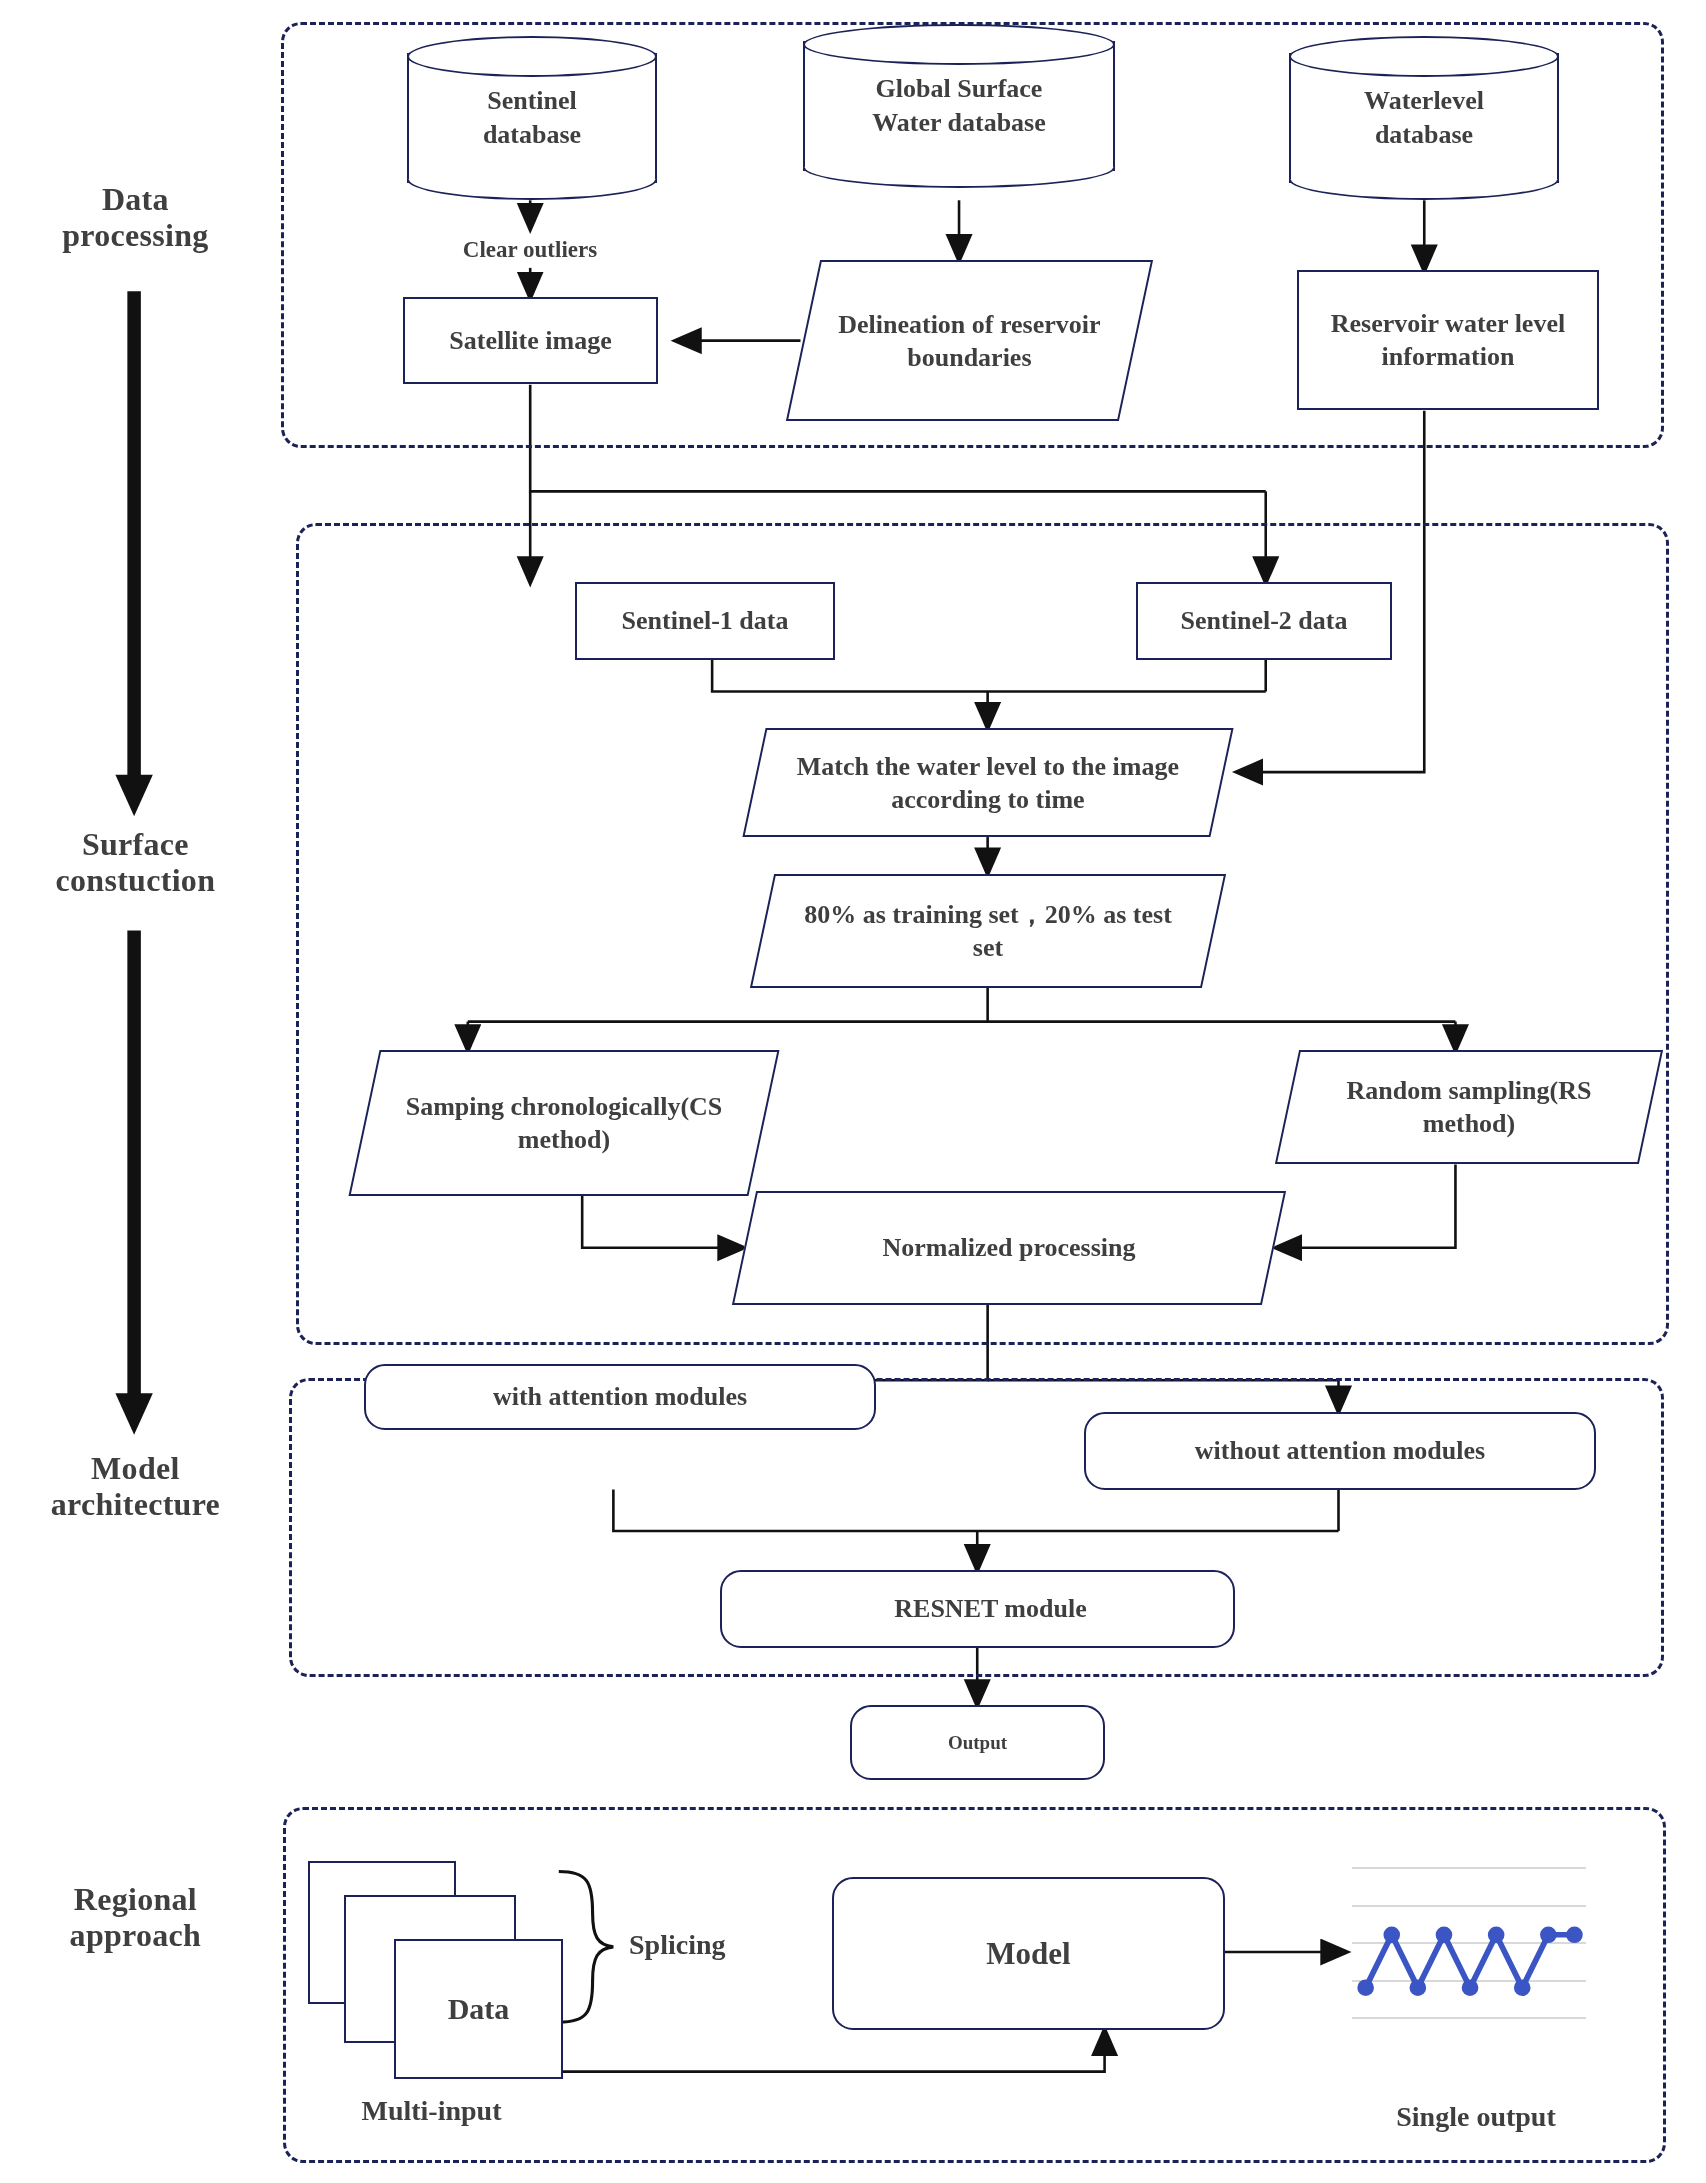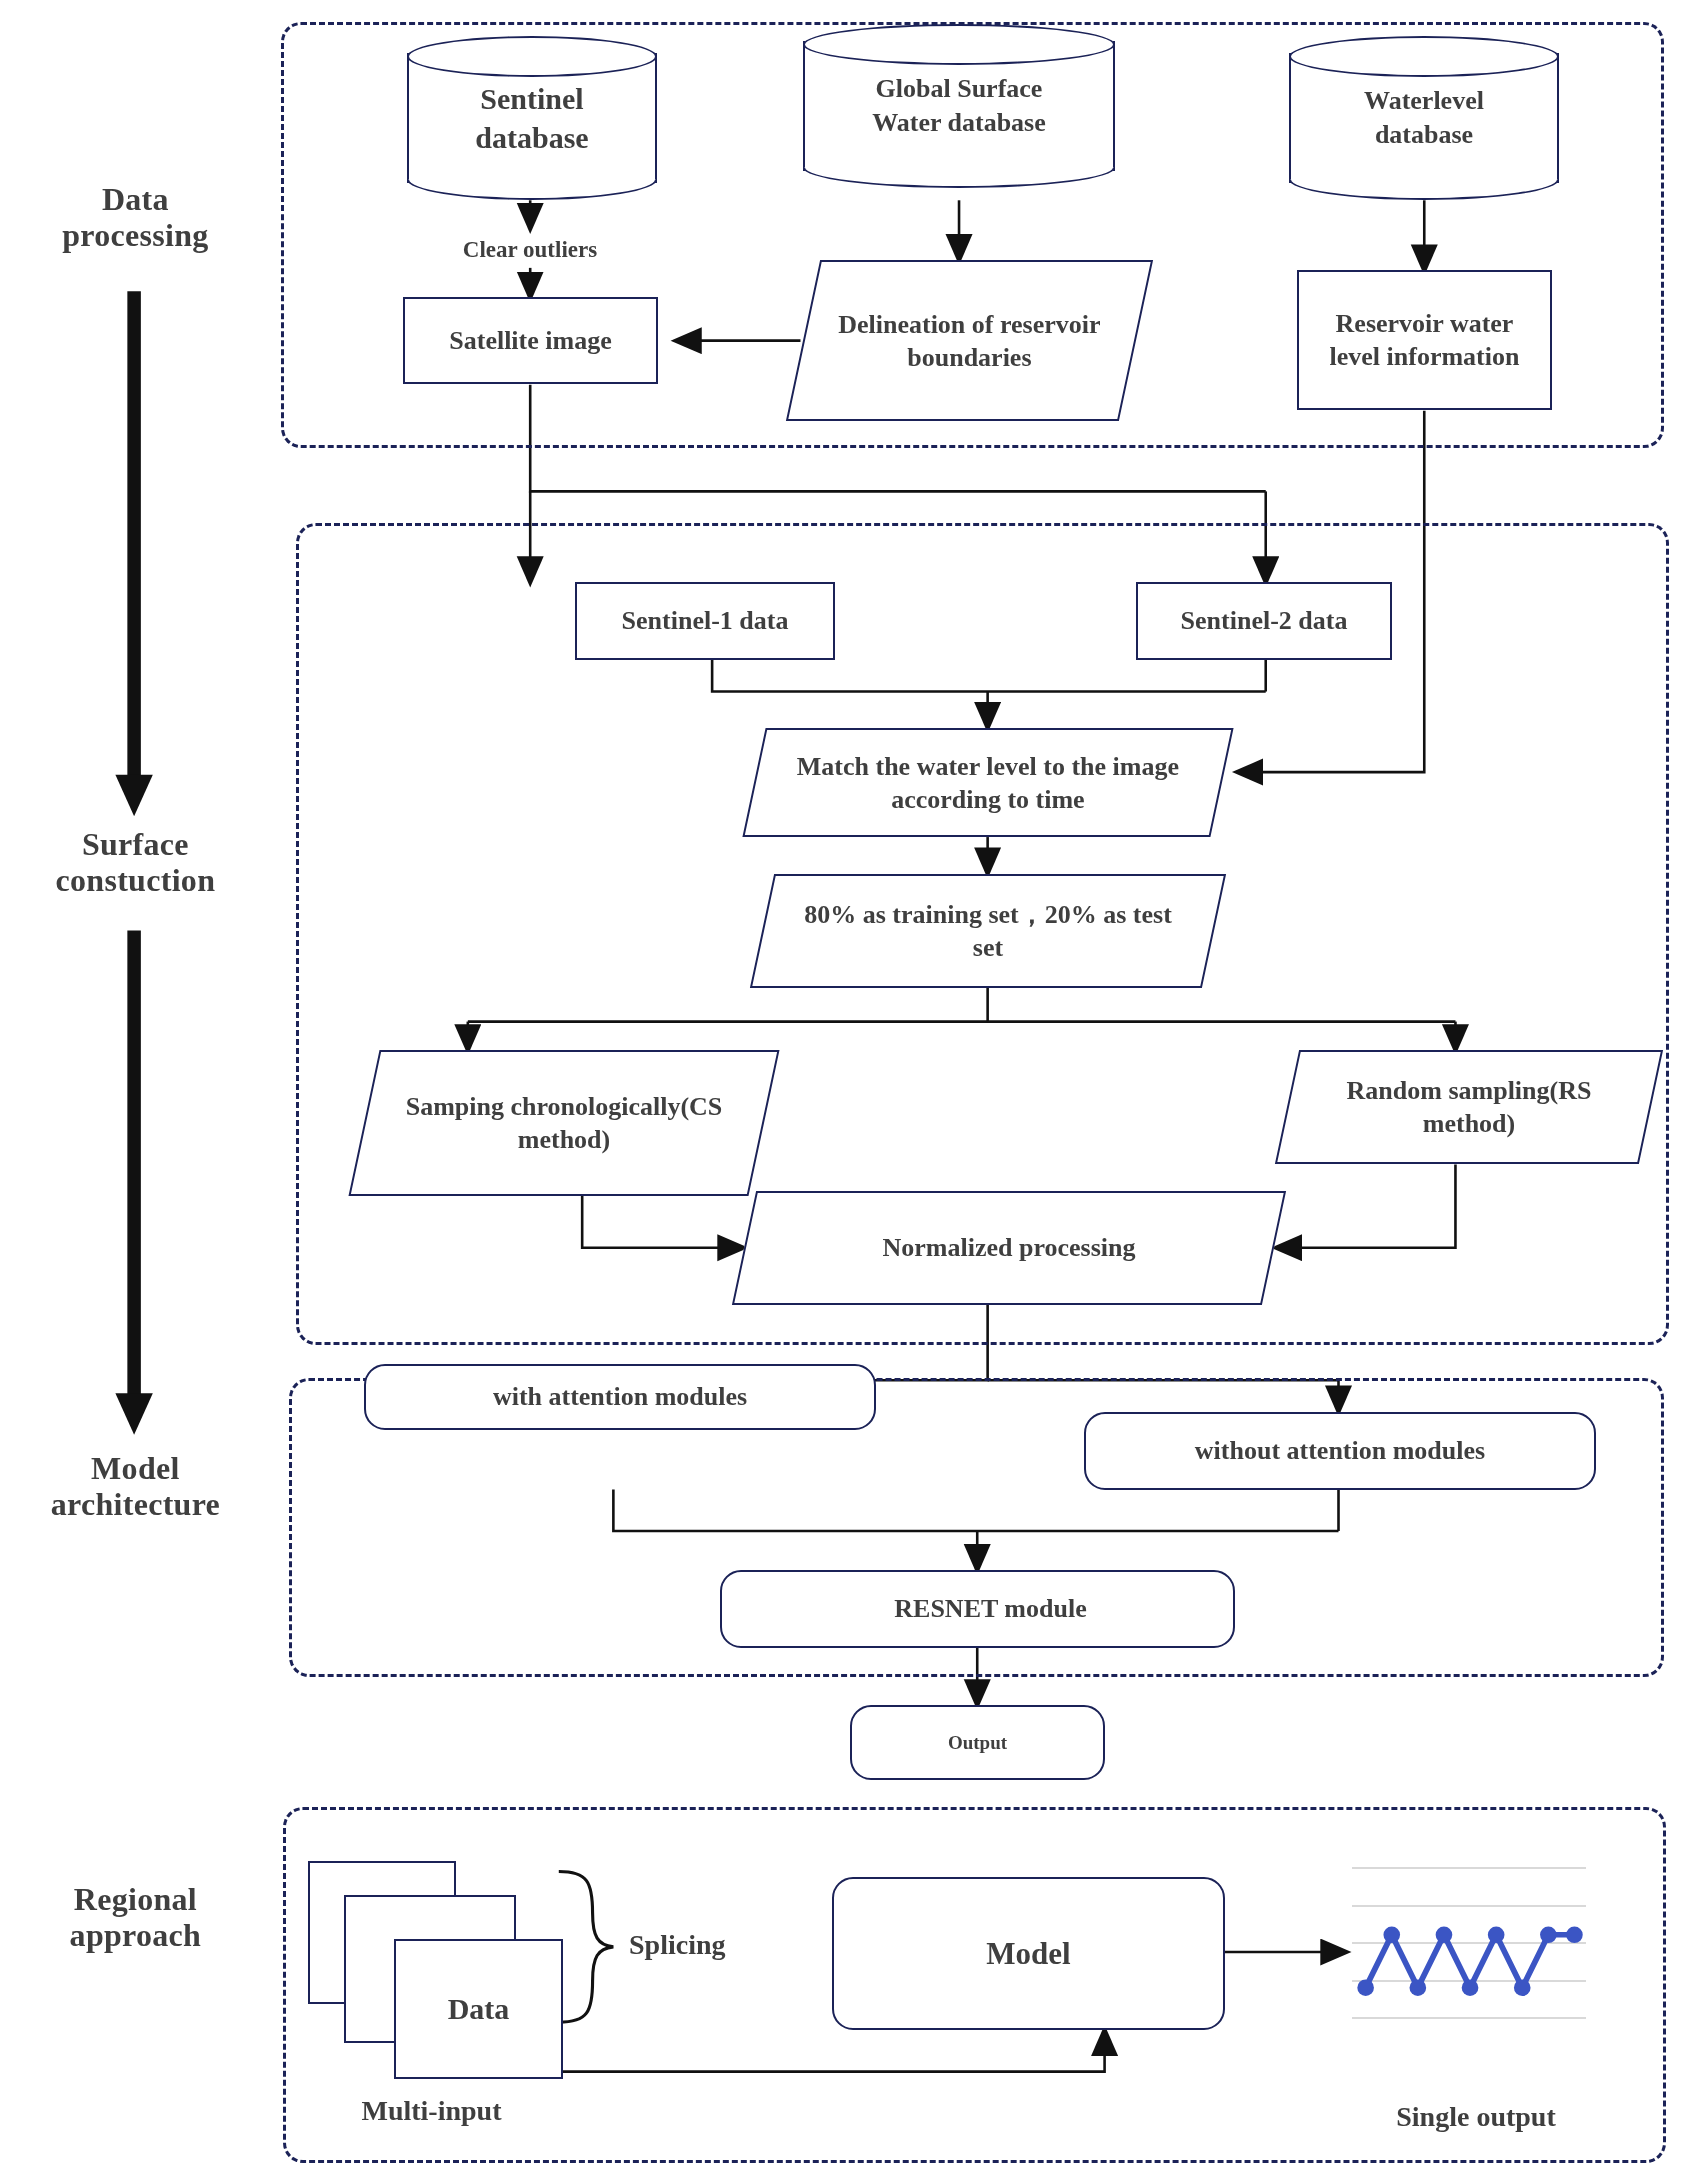--- a/index.html
+++ b/index.html
@@ -186,21 +186,21 @@
     <div>Regional</div>
     <div>approach</div>
   </div>
 
   <div class="section-box" style="left:281px;top:22px;width:1383px;height:426px;"></div>
 
   <div class="cyl" style="left:407px;top:36px;width:250px;height:164px;">
     <div class="cyl-body"></div>
     <div class="cyl-bot"></div>
     <div class="cyl-top"></div>
-    <div class="cyl-text" style="font-size:30px;">
+    <div class="cyl-text" style="font-size:26px;">
       <span><span>Sentinel</span><br>
             <span>database</span></span>
     </div>
   </div>
 
   <div class="cyl" style="left:803px;top:24px;width:312px;height:164px;">
     <div class="cyl-body"></div>
     <div class="cyl-bot"></div>
     <div class="cyl-top"></div>
     <div class="cyl-text" style="font-size:26px;">
@@ -222,21 +222,21 @@
   <div class="caption" style="left:395px;top:237px;width:270px;font-size:23px;">Clear outliers</div>
 
   <div class="rect-node" style="left:403px;top:297px;width:255px;height:87px;">
     <div class="node-label" style="font-size:26px;">Satellite image</div>
   </div>
 
   <div class="para-node" style="left:803px;top:260px;width:333px;height:161px;">
     <div class="node-label" style="font-size:26px;padding:0 21px;box-sizing:border-box;">Delineation of reservoir boundaries</div>
   </div>
 
-  <div class="rect-node" style="left:1297px;top:270px;width:255px;height:140px;">
+  <div class="rect-node" style="left:1297px;top:270px;width:302px;height:140px;">
     <div class="node-label" style="font-size:26px;padding:0 11.4px;box-sizing:border-box;">Reservoir water level information</div>
   </div>
 
   <div class="section-box" style="left:296px;top:523px;width:1373px;height:822px;"></div>
 
   <div class="rect-node" style="left:575px;top:582px;width:260px;height:78px;">
     <div class="node-label" style="font-size:26px;">Sentinel-1 data</div>
   </div>
 
   <div class="rect-node" style="left:1136px;top:582px;width:256px;height:78px;">

